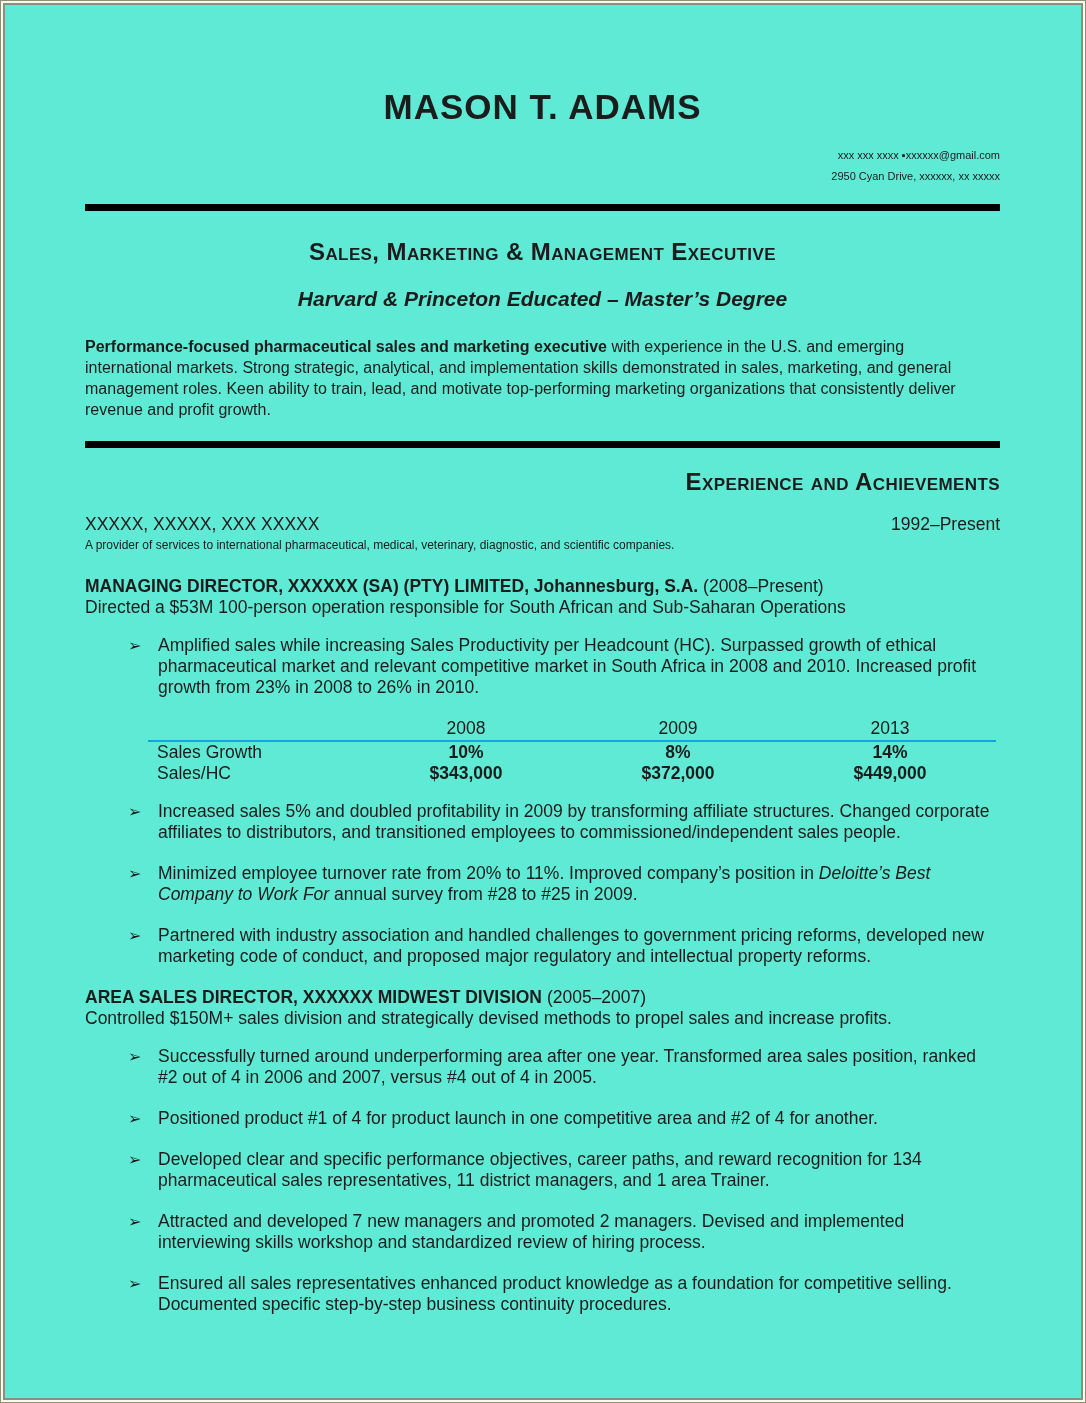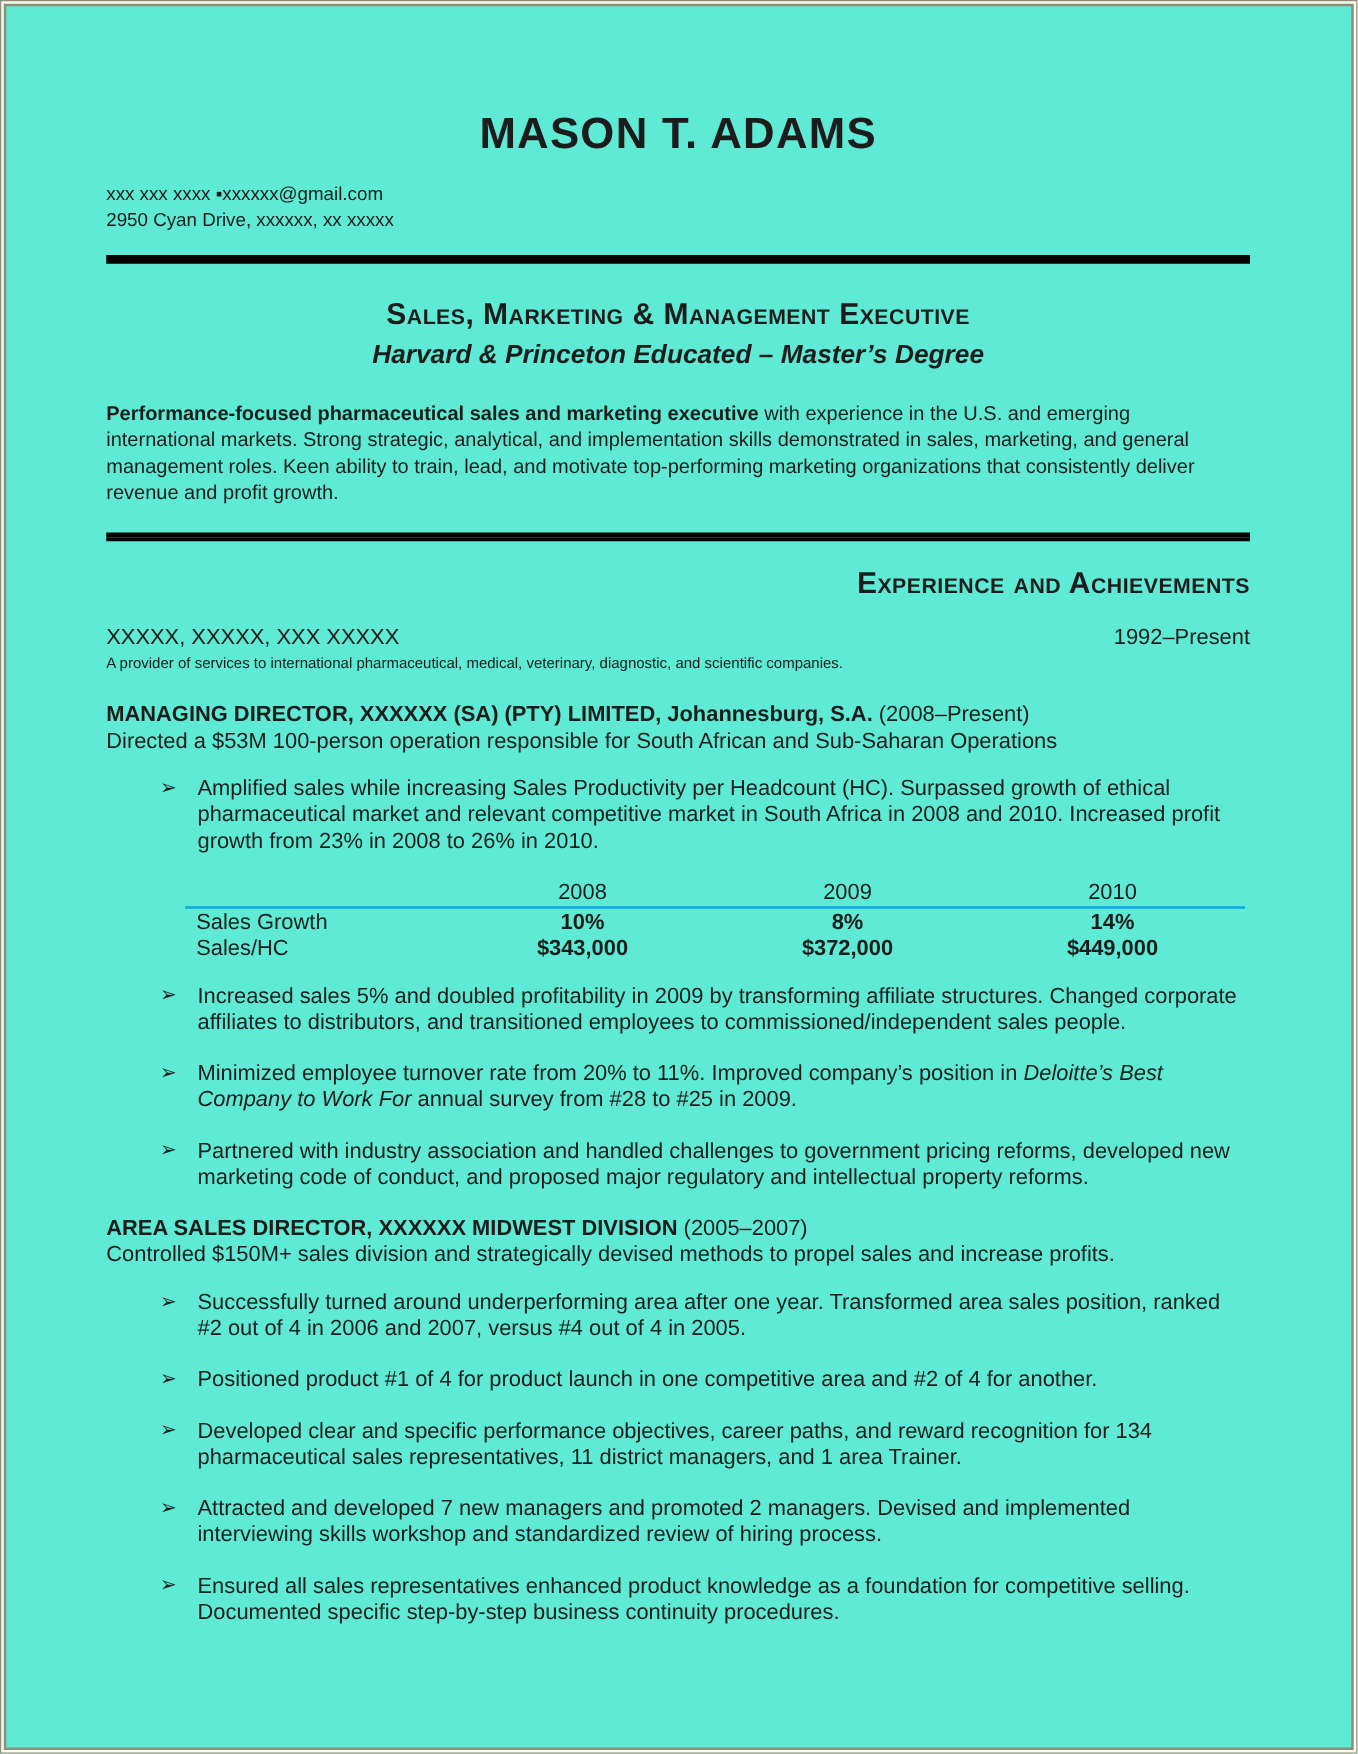--- a/index.html
+++ b/index.html
@@ -13,33 +13,33 @@
     width: 1086px; height: 1403px;
     background: #5eead4;
     box-shadow: inset 0 0 0 1px #8e8e7c, inset 0 0 0 3px #fbfbec, inset 0 0 0 5px #8e8e7c;
     padding: 88px 86px 0 85px;
     overflow: hidden;
   }
   .name {
     font-size: 35px; font-weight: bold; letter-spacing: 1px;
     line-height: 1.1; text-align: center;
   }
-  .contact { margin-top: 18px; text-align: left; font-size: 15px; line-height: 21px; }
+  .contact { margin-top: 18px; text-align: right; font-size: 11px; line-height: 21px; }
   .double-rule {
     margin-top: 17px; height: 3px;
     border-top: 4px solid #000; border-bottom: 3px solid #000;
   }
   .double-rule.second { margin-top: 21px; }
   .headline {
     margin-top: 27px; text-align: center;
     font-size: 24px; font-weight: bold; font-variant: small-caps;
     letter-spacing: 0.4px; line-height: 28px;
   }
   .subheadline {
-    margin-top: 6px; text-align: center;
+    margin-top: 21px; text-align: center;
     font-size: 21px; font-weight: bold; font-style: italic; line-height: 24px;
   }
   .summary { margin-top: 25px; font-size: 16px; line-height: 21px; padding-right: 8px; }
   .section-heading {
     margin-top: 20px; text-align: right;
     font-size: 24px; font-weight: bold; font-variant: small-caps;
     letter-spacing: 0.4px; line-height: 28px;
   }
   .company-row {
     margin-top: 18px; display: flex; justify-content: space-between;
@@ -100,21 +100,21 @@
       <span class="marker">➢</span>
       <span class="btext">Amplified sales while increasing Sales Productivity per Headcount (HC). Surpassed growth of ethical pharmaceutical market and relevant competitive market in South Africa in 2008 and 2010. Increased profit growth from 23% in 2008 to 26% in 2010.</span>
     </li>
   </ul>
 
   <div class="sales-table">
     <div class="trow thead">
       <div class="tcell tlabel"></div>
       <div class="tcell">2008</div>
       <div class="tcell">2009</div>
-      <div class="tcell">2010</div>
+      <div class="tcell">2013</div>
     </div>
     <div class="trow">
       <div class="tcell tlabel">Sales Growth</div>
       <div class="tcell val">10%</div>
       <div class="tcell val">8%</div>
       <div class="tcell val">14%</div>
     </div>
     <div class="trow">
       <div class="tcell tlabel">Sales/HC</div>
       <div class="tcell val">$343,000</div>

